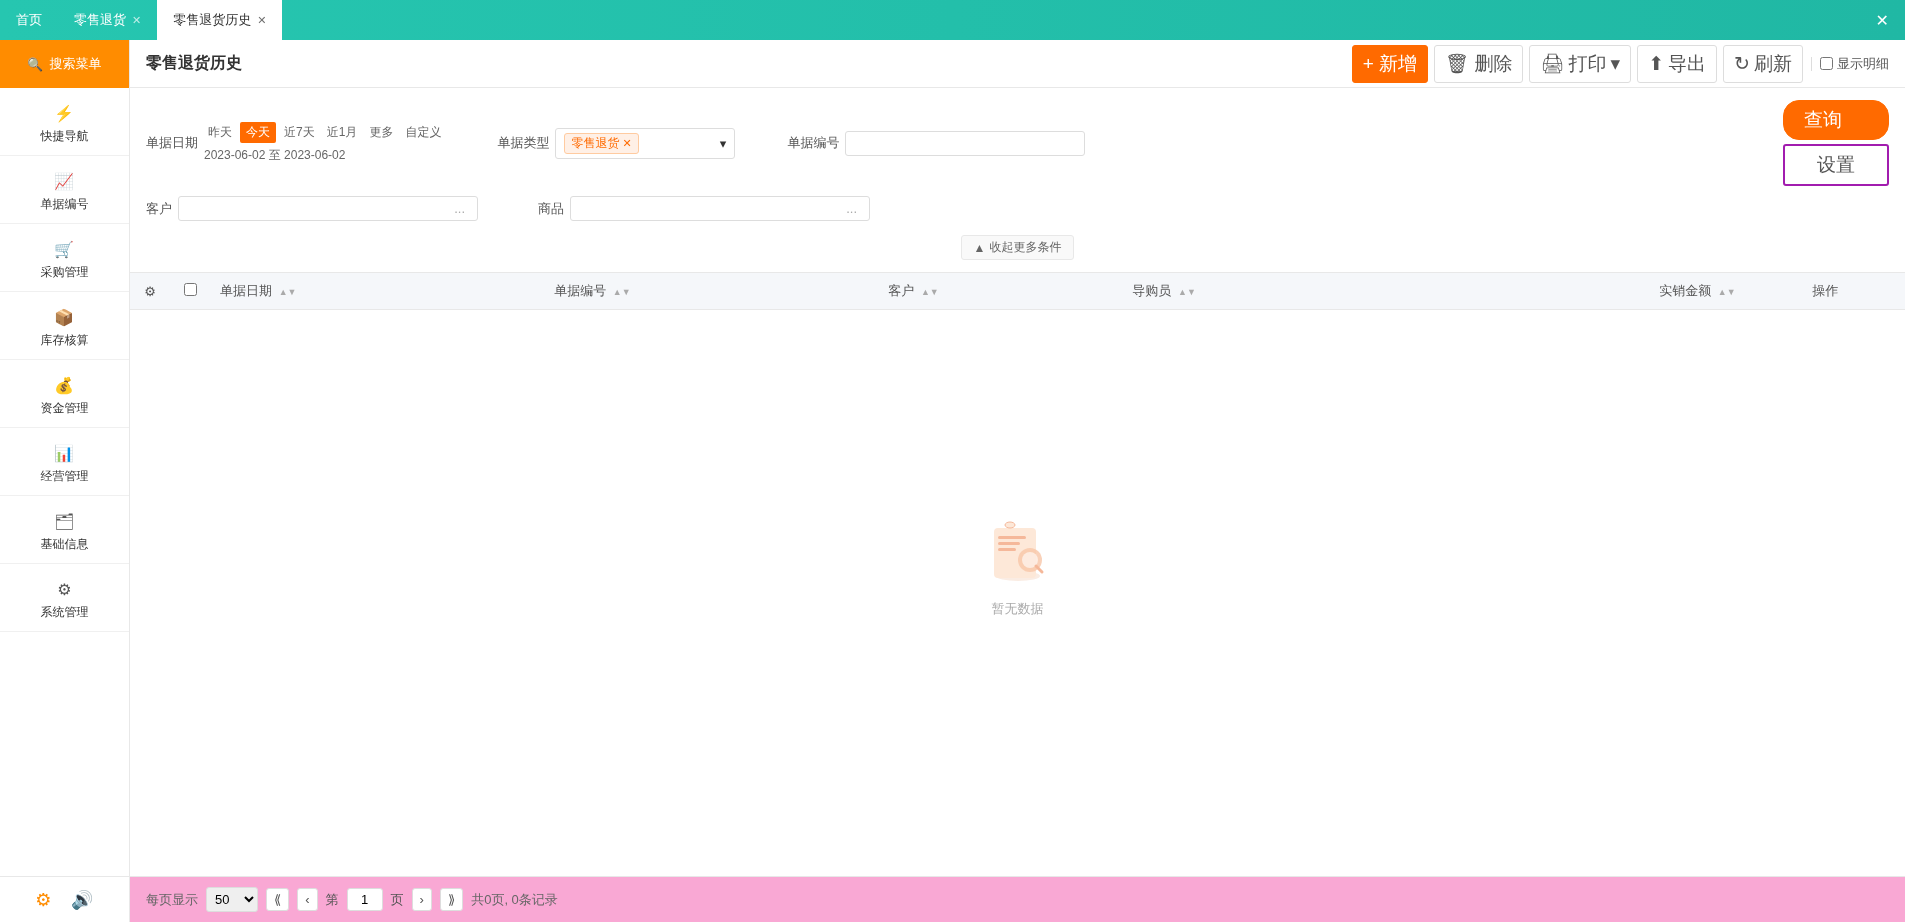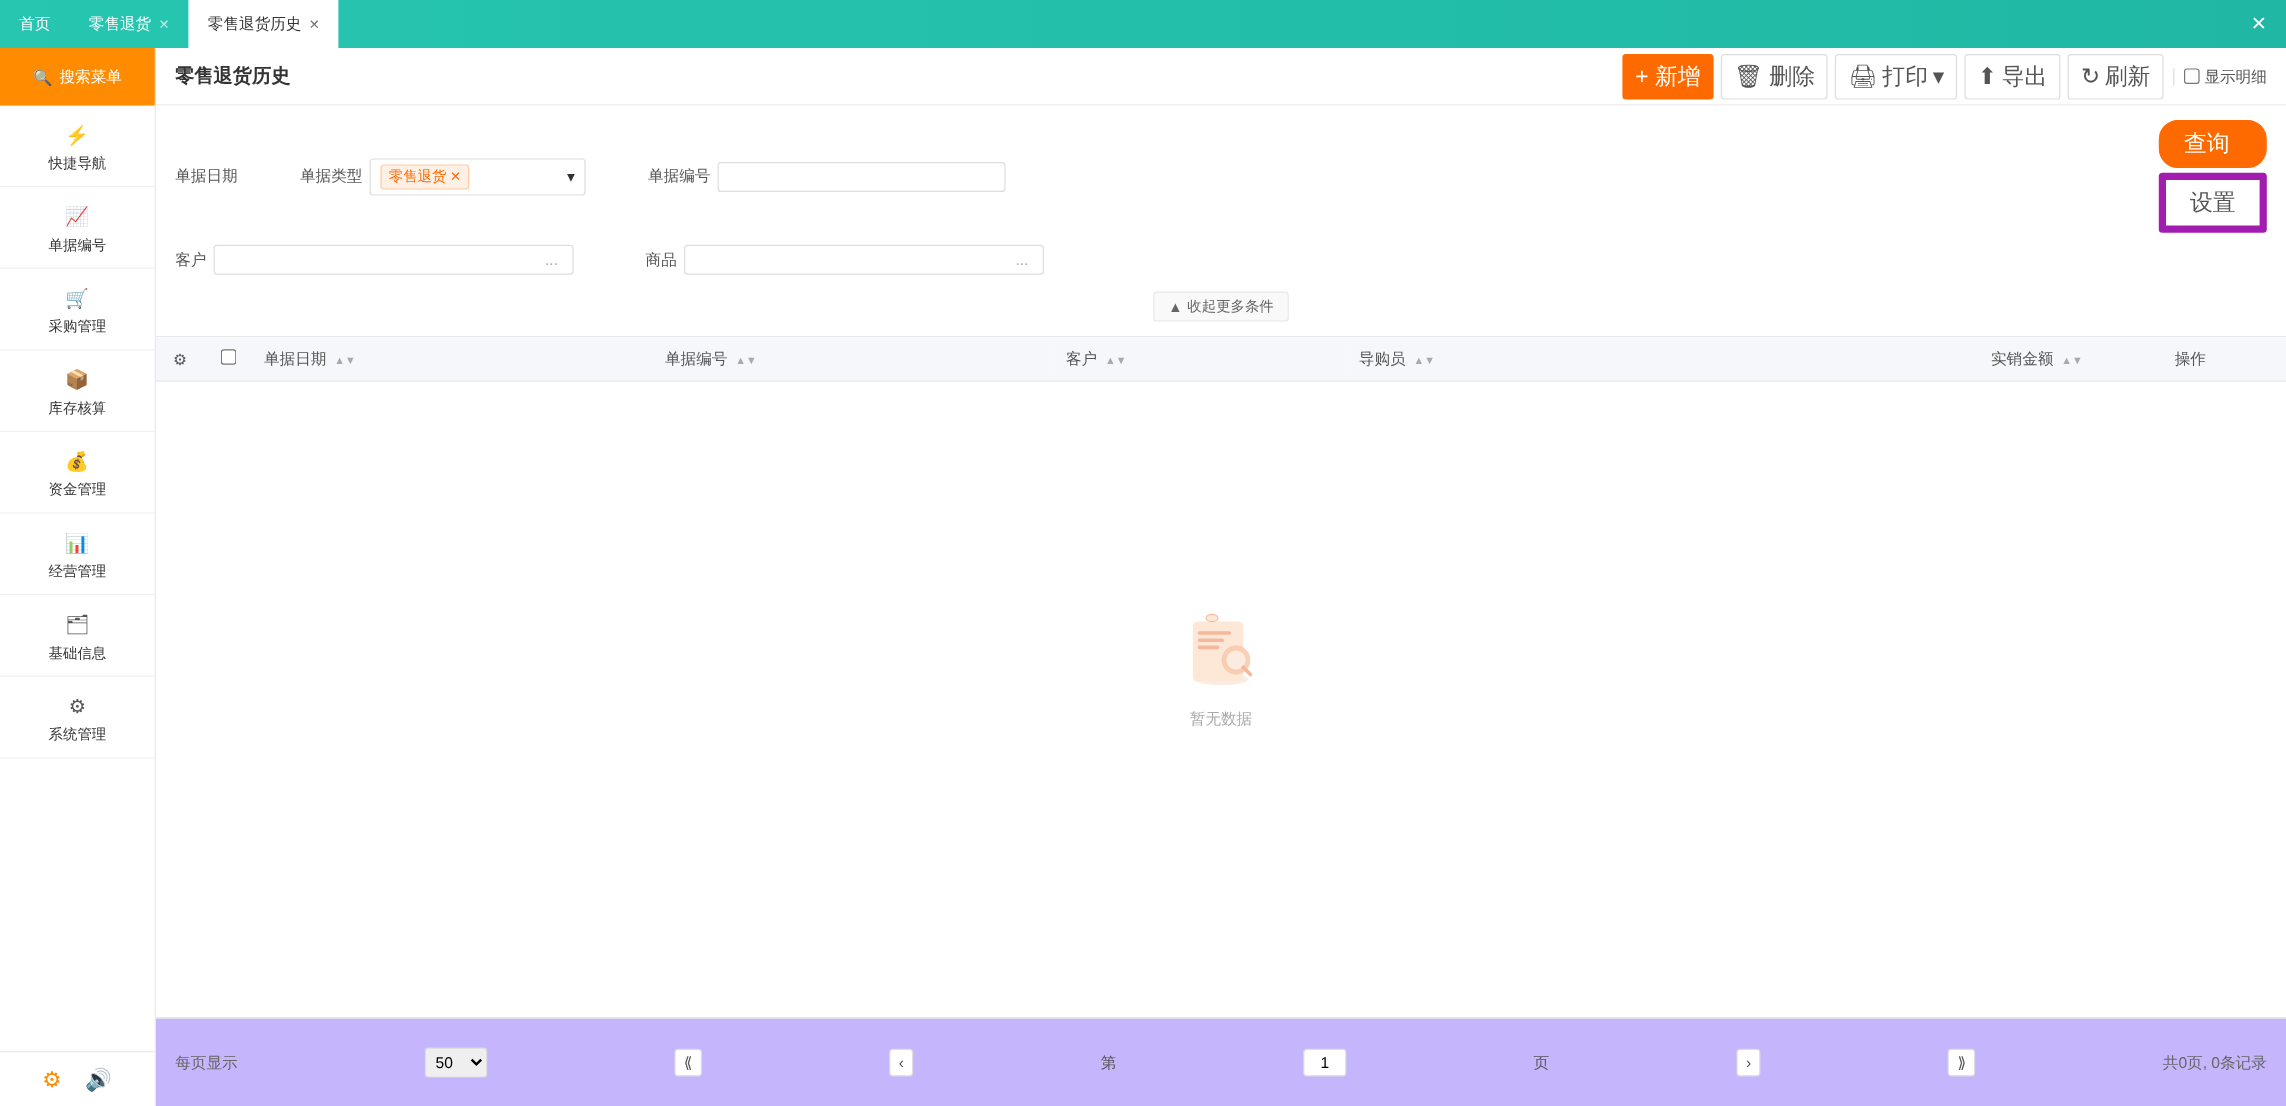--- a/index.html
+++ b/index.html
@@ -168,22 +168,22 @@
     .btn-query {
       background: #ff6a00;
       color: #fff;
       border-color: #ff6a00;
       padding: 6px 20px;
       border-radius: 16px;
     }
     .btn-setting {
       background: #fff;
       color: #555;
-      border: 6px solid #a21caf;
-      padding: 6px 20px;
+      border: 2px solid #a21caf;
+      padding: 6px 32px;
     }
     .display-detail-checkbox {
       display: flex;
       align-items: center;
       gap: 4px;
       font-size: 13px;
       color: #555;
       justify-content: center;
     }
 
@@ -359,24 +359,24 @@
     .empty-icon {
       width: 80px;
       height: 80px;
       margin-bottom: 12px;
     }
 
     
     .pagination {
       display: flex;
       align-items: center;
-      justify-content: space-between;
-      padding: 24px 16px;
+      justify-content: flex-start;
+      padding: 10px 16px;
       border-top: 1px solid #e8e8e8;
-      background: #c4b5fd;
+      background: #f9a8d4;
       gap: 8px;
       font-size: 13px;
       color: #555;
       flex-shrink: 0;
     }
     .pagination-label { color: #666; }
     .pagination-select {
       border: 1px solid #ddd;
       border-radius: 3px;
       padding: 3px 4px;
@@ -505,20 +505,33 @@
           <span>显示明细</span>
         </label>
       </div>
     </div>
 
     <div class="filter-area">
       <div class="filter-row">
 
         <div class="filter-field">
           <span class="filter-label">单据日期</span>
+          <div class="date-col">
+            <div class="date-shortcuts">
+              <span class="date-shortcut">昨天</span>
+              <span class="date-shortcut active">今天</span>
+              <span class="date-shortcut">近7天</span>
+              <span class="date-shortcut">近1月</span>
+              <span class="date-shortcut">更多</span>
+              <span class="date-shortcut">自定义</span>
+            </div>
+            <div class="date-range">
+              <span>2023-06-02 至 2023-06-02</span>
+            </div>
+          </div>
         </div>
 
         <div class="filter-field" style="margin-left:40px;">
           <span class="filter-label">单据类型</span>
           <div class="filter-select">
             <span class="tag">
               <span>零售退货</span>
               <span class="tag-close">✕</span>
             </span>
             <span style="flex:1"></span>

